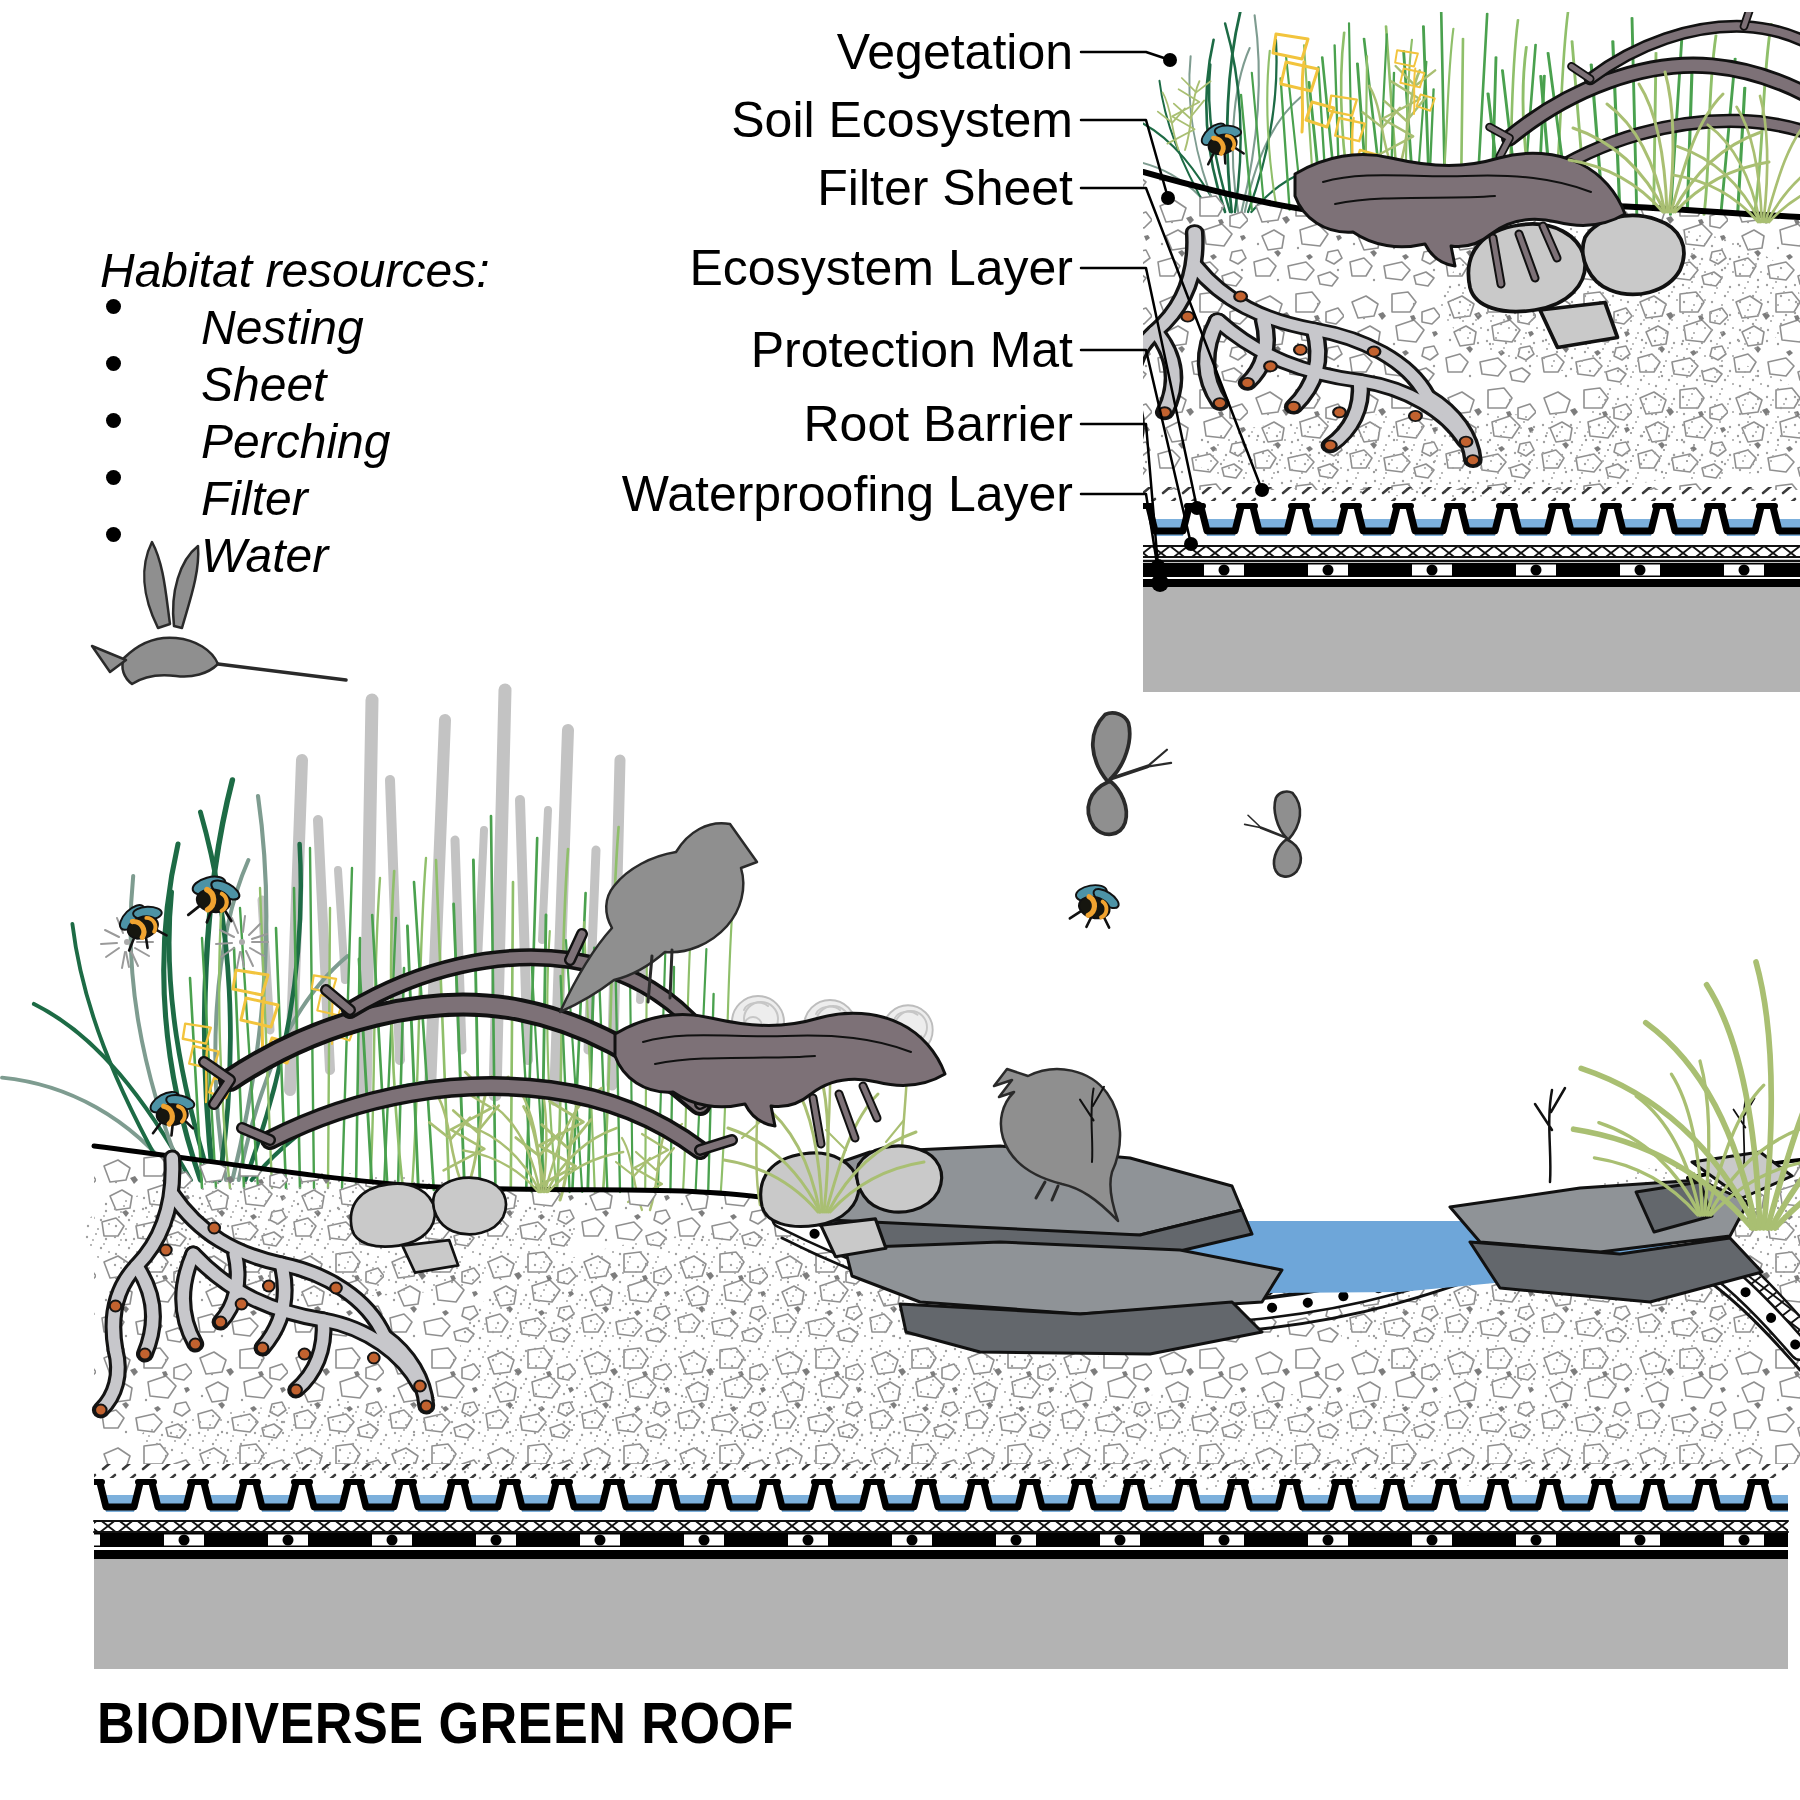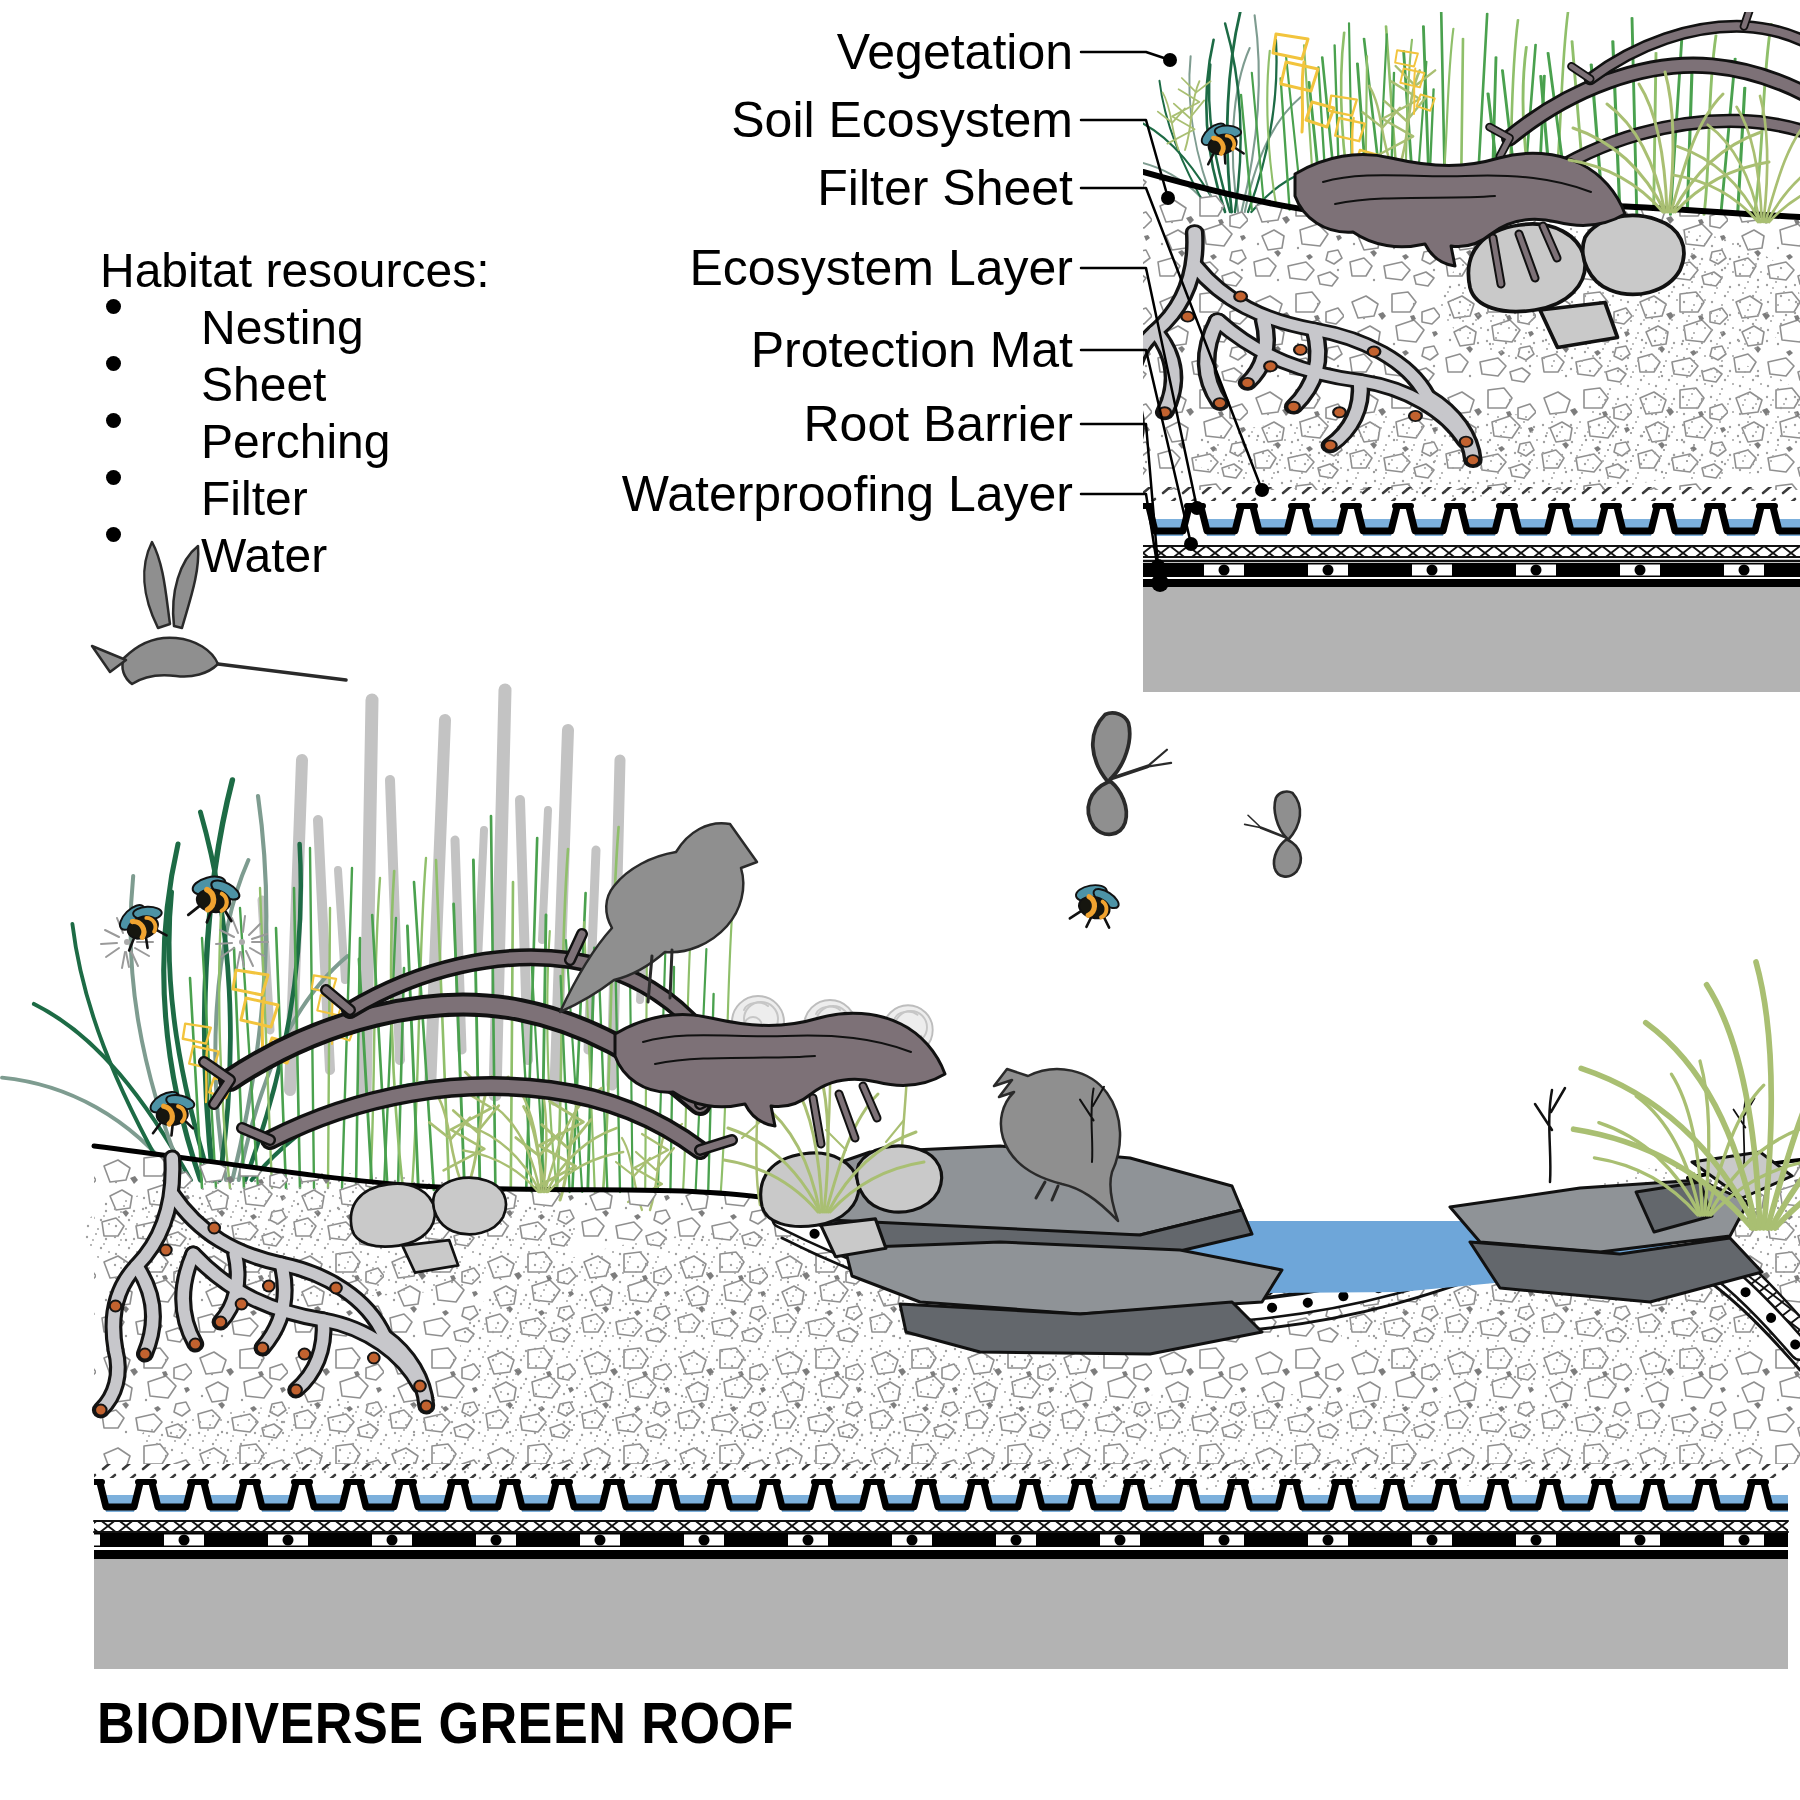--- a/index.html
+++ b/index.html
@@ -8,21 +8,21 @@
     --c-root_fill:#c7c7cb; --c-root_node:#c2622f; --c-bird:#8f8f8f; --c-reed:#c3c3c3;
     --c-grass_dark:#1d6b45; --c-grass_mid:#4aa14e; --c-grass_sage:#7e9c90;
     --c-grass_olive:#a9bf72; --c-grass_bright:#8fbf6a; --c-flower_yellow:#f2c43d;
     --c-bee_wing:#4d93a6; --c-bee_stripe:#f0a330; --c-outline:#111111; --c-text:#000000;
   }
   html,body{margin:0;padding:0;background:#fff;}
   #stage{position:relative;width:1800px;height:1800px;background:#fff;overflow:hidden;
          font-family:"Liberation Sans","DejaVu Sans",sans-serif;color:var(--c-text);}
   #art{position:absolute;left:0;top:0;}
   .llabel{position:absolute;right:727px;font-size:50px;line-height:54px;white-space:nowrap;text-align:right;}
-  .habitat{position:absolute;left:100px;top:242px;font-size:48px;line-height:57px;}
+  .habitat{position:absolute;left:100px;top:242px;font-size:48px;line-height:57px;font-style:italic;}
   .h-item{display:flex;align-items:flex-start;height:57px;}
   .h-dot{width:15px;height:15px;border-radius:50%;background:#000;margin:0 80px 0 6px;flex:0 0 auto;}
   .caption{position:absolute;left:97px;top:1689px;font-size:58px;font-weight:bold;
            transform:scaleX(.9);transform-origin:left center;letter-spacing:.5px;}
   
   svg *{stroke-linecap:round;stroke-linejoin:round;}
   .water{fill:var(--c-water);} .cupw{fill:var(--c-cup_water);} .slab{fill:var(--c-slab);}
   .wood{fill:var(--c-driftwood);stroke:var(--c-outline);stroke-width:3;}
   .woodln{stroke:var(--c-outline);fill:none;}
   .wO{stroke:var(--c-outline);fill:none;} .wF{stroke:var(--c-driftwood);fill:none;}

